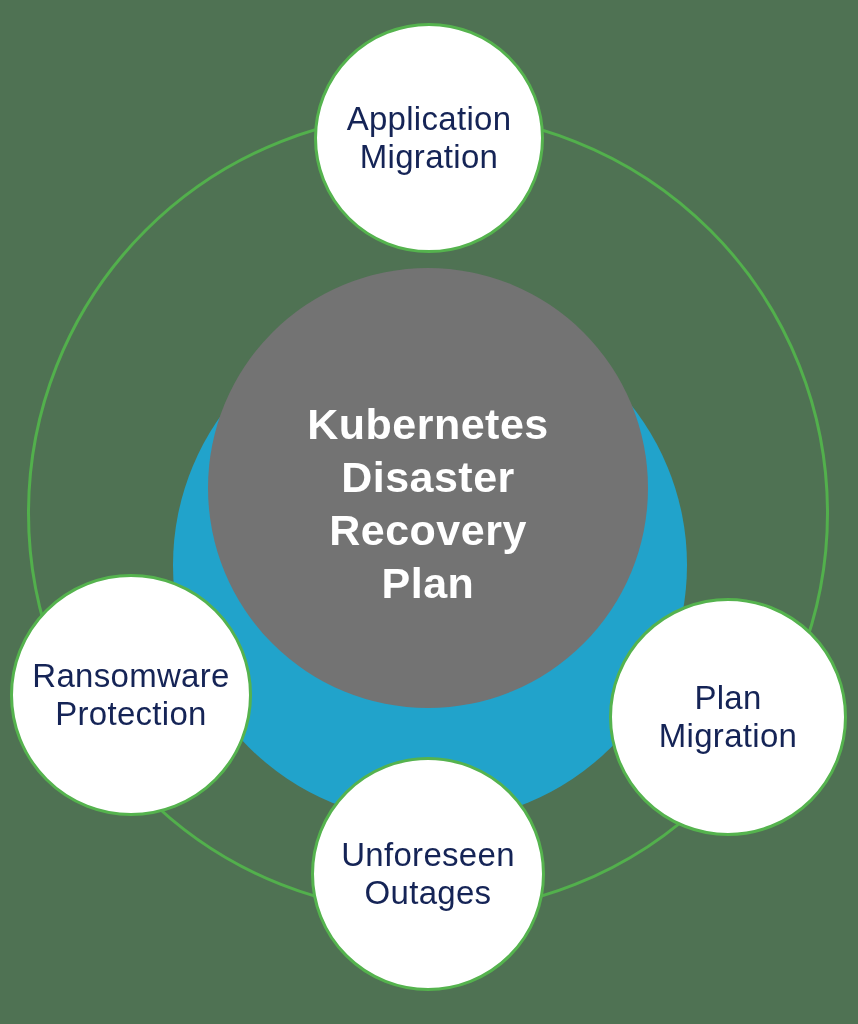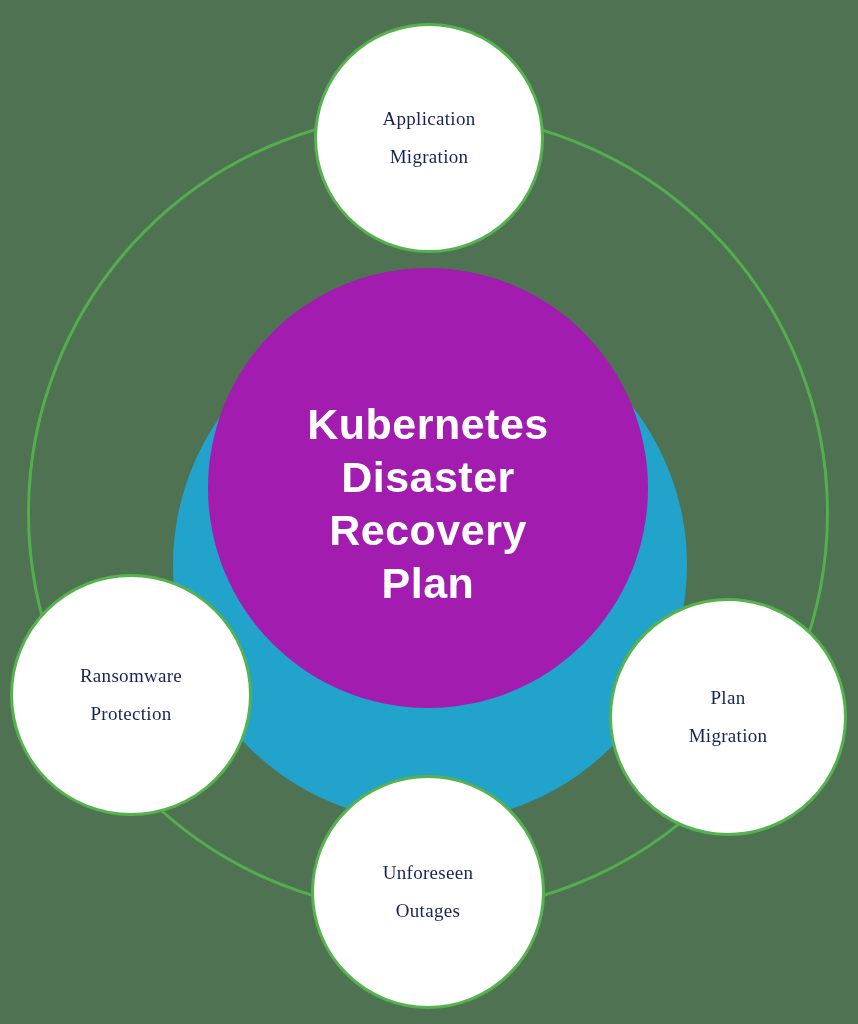--- a/index.html
+++ b/index.html
@@ -44,46 +44,45 @@
     height: 514px;
     background: #21a3cb;
     z-index: 2;
   }
   
   .hub-circle {
     left: 208px;
     top: 268px;
     width: 440px;
     height: 440px;
-    background: #a21caf;
+    background: #737373;
     z-index: 3;
   }
   .hub-label {
     color: #ffffff;
     font-size: 43px;
     line-height: 53px;
     font-weight: bold;
     white-space: pre-line;
     transform: translateY(16px);
     letter-spacing: 0.5px;
   }
   
   .node-circle {
     background: #ffffff;
     border: 3px solid #55b34e;
     z-index: 4;
   }
   .node-label {
     color: #152456;
-    font-size: 19px;
+    font-size: 33px;
     line-height: 38px;
     font-weight: 500;
     white-space: pre-line;
     letter-spacing: 0.3px;
-    font-family: Liberation Serif, serif;
   }
   .node-top {
     left: 314px;
     top: 23px;
     width: 230px;
     height: 230px;
   }
   .node-left {
     left: 10px;
     top: 574px;
@@ -92,21 +91,21 @@
     justify-content: center;
   }
   .node-right {
     left: 609px;
     top: 598px;
     width: 238px;
     height: 238px;
   }
   .node-bottom {
     left: 311px;
-    top: 775px;
+    top: 757px;
     width: 234px;
     height: 234px;
   }
 </style>
 </head>
 <body>
 
 <div class="canvas">
 
   <div class="circle outer-ring"></div>

